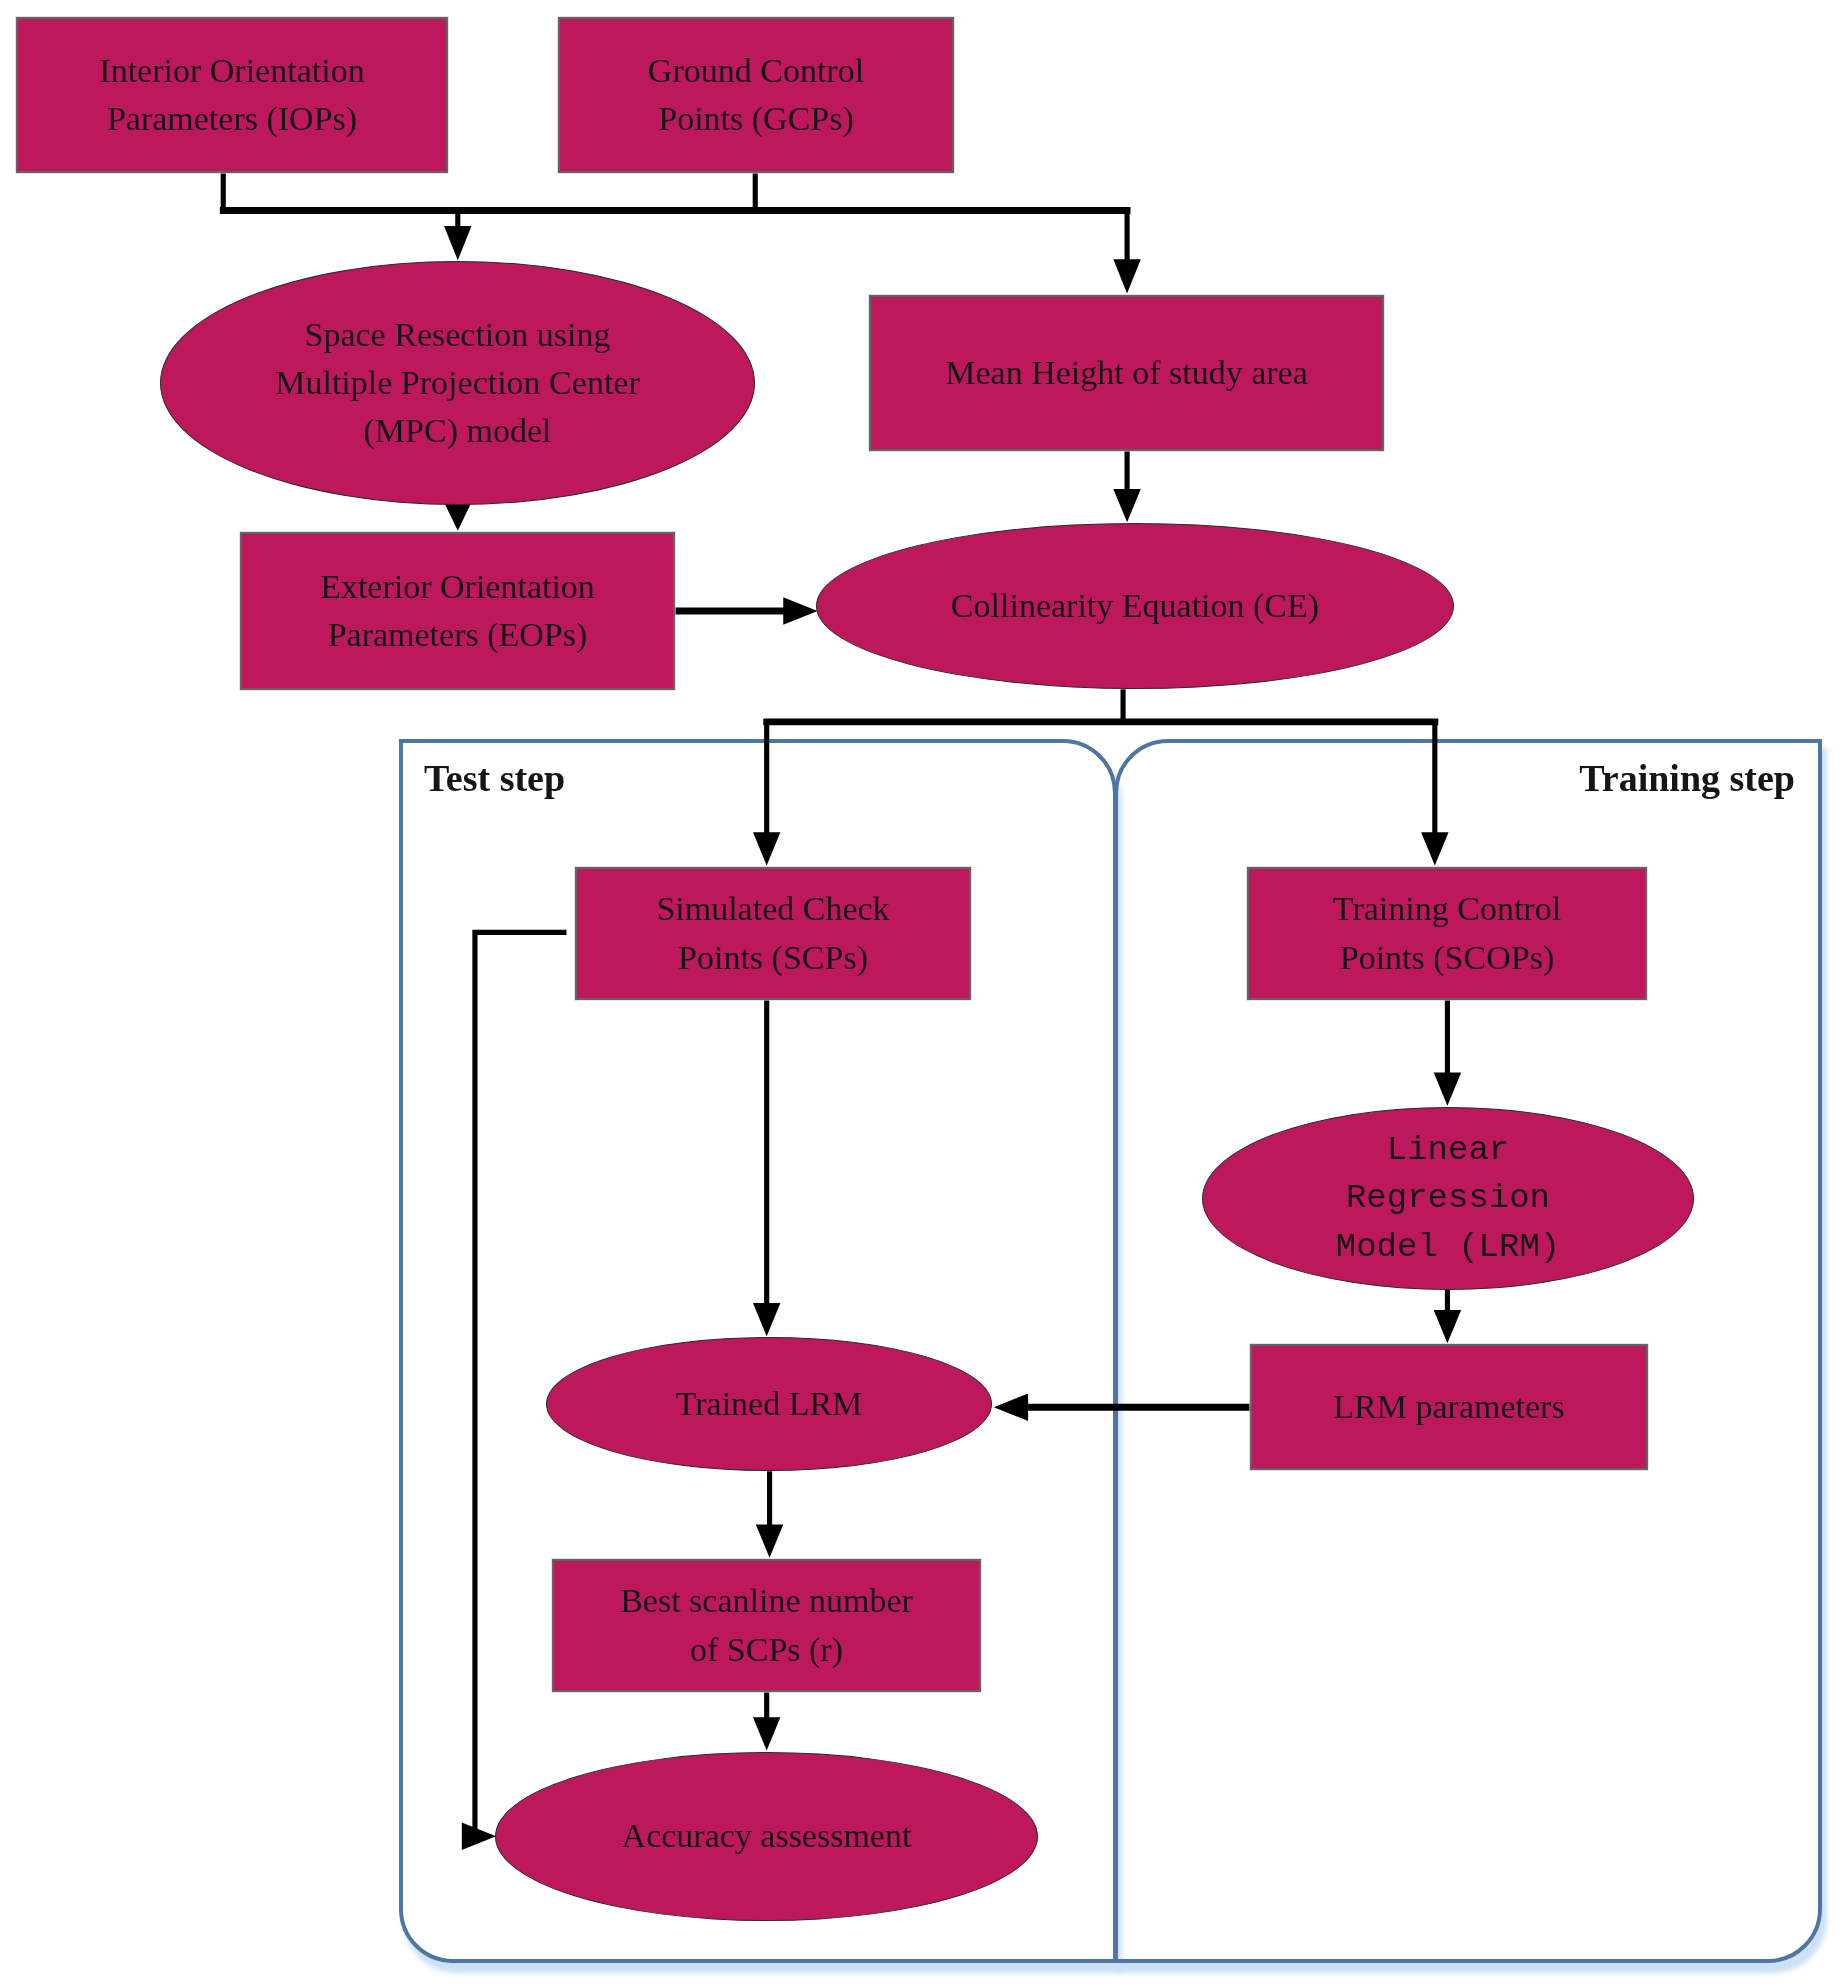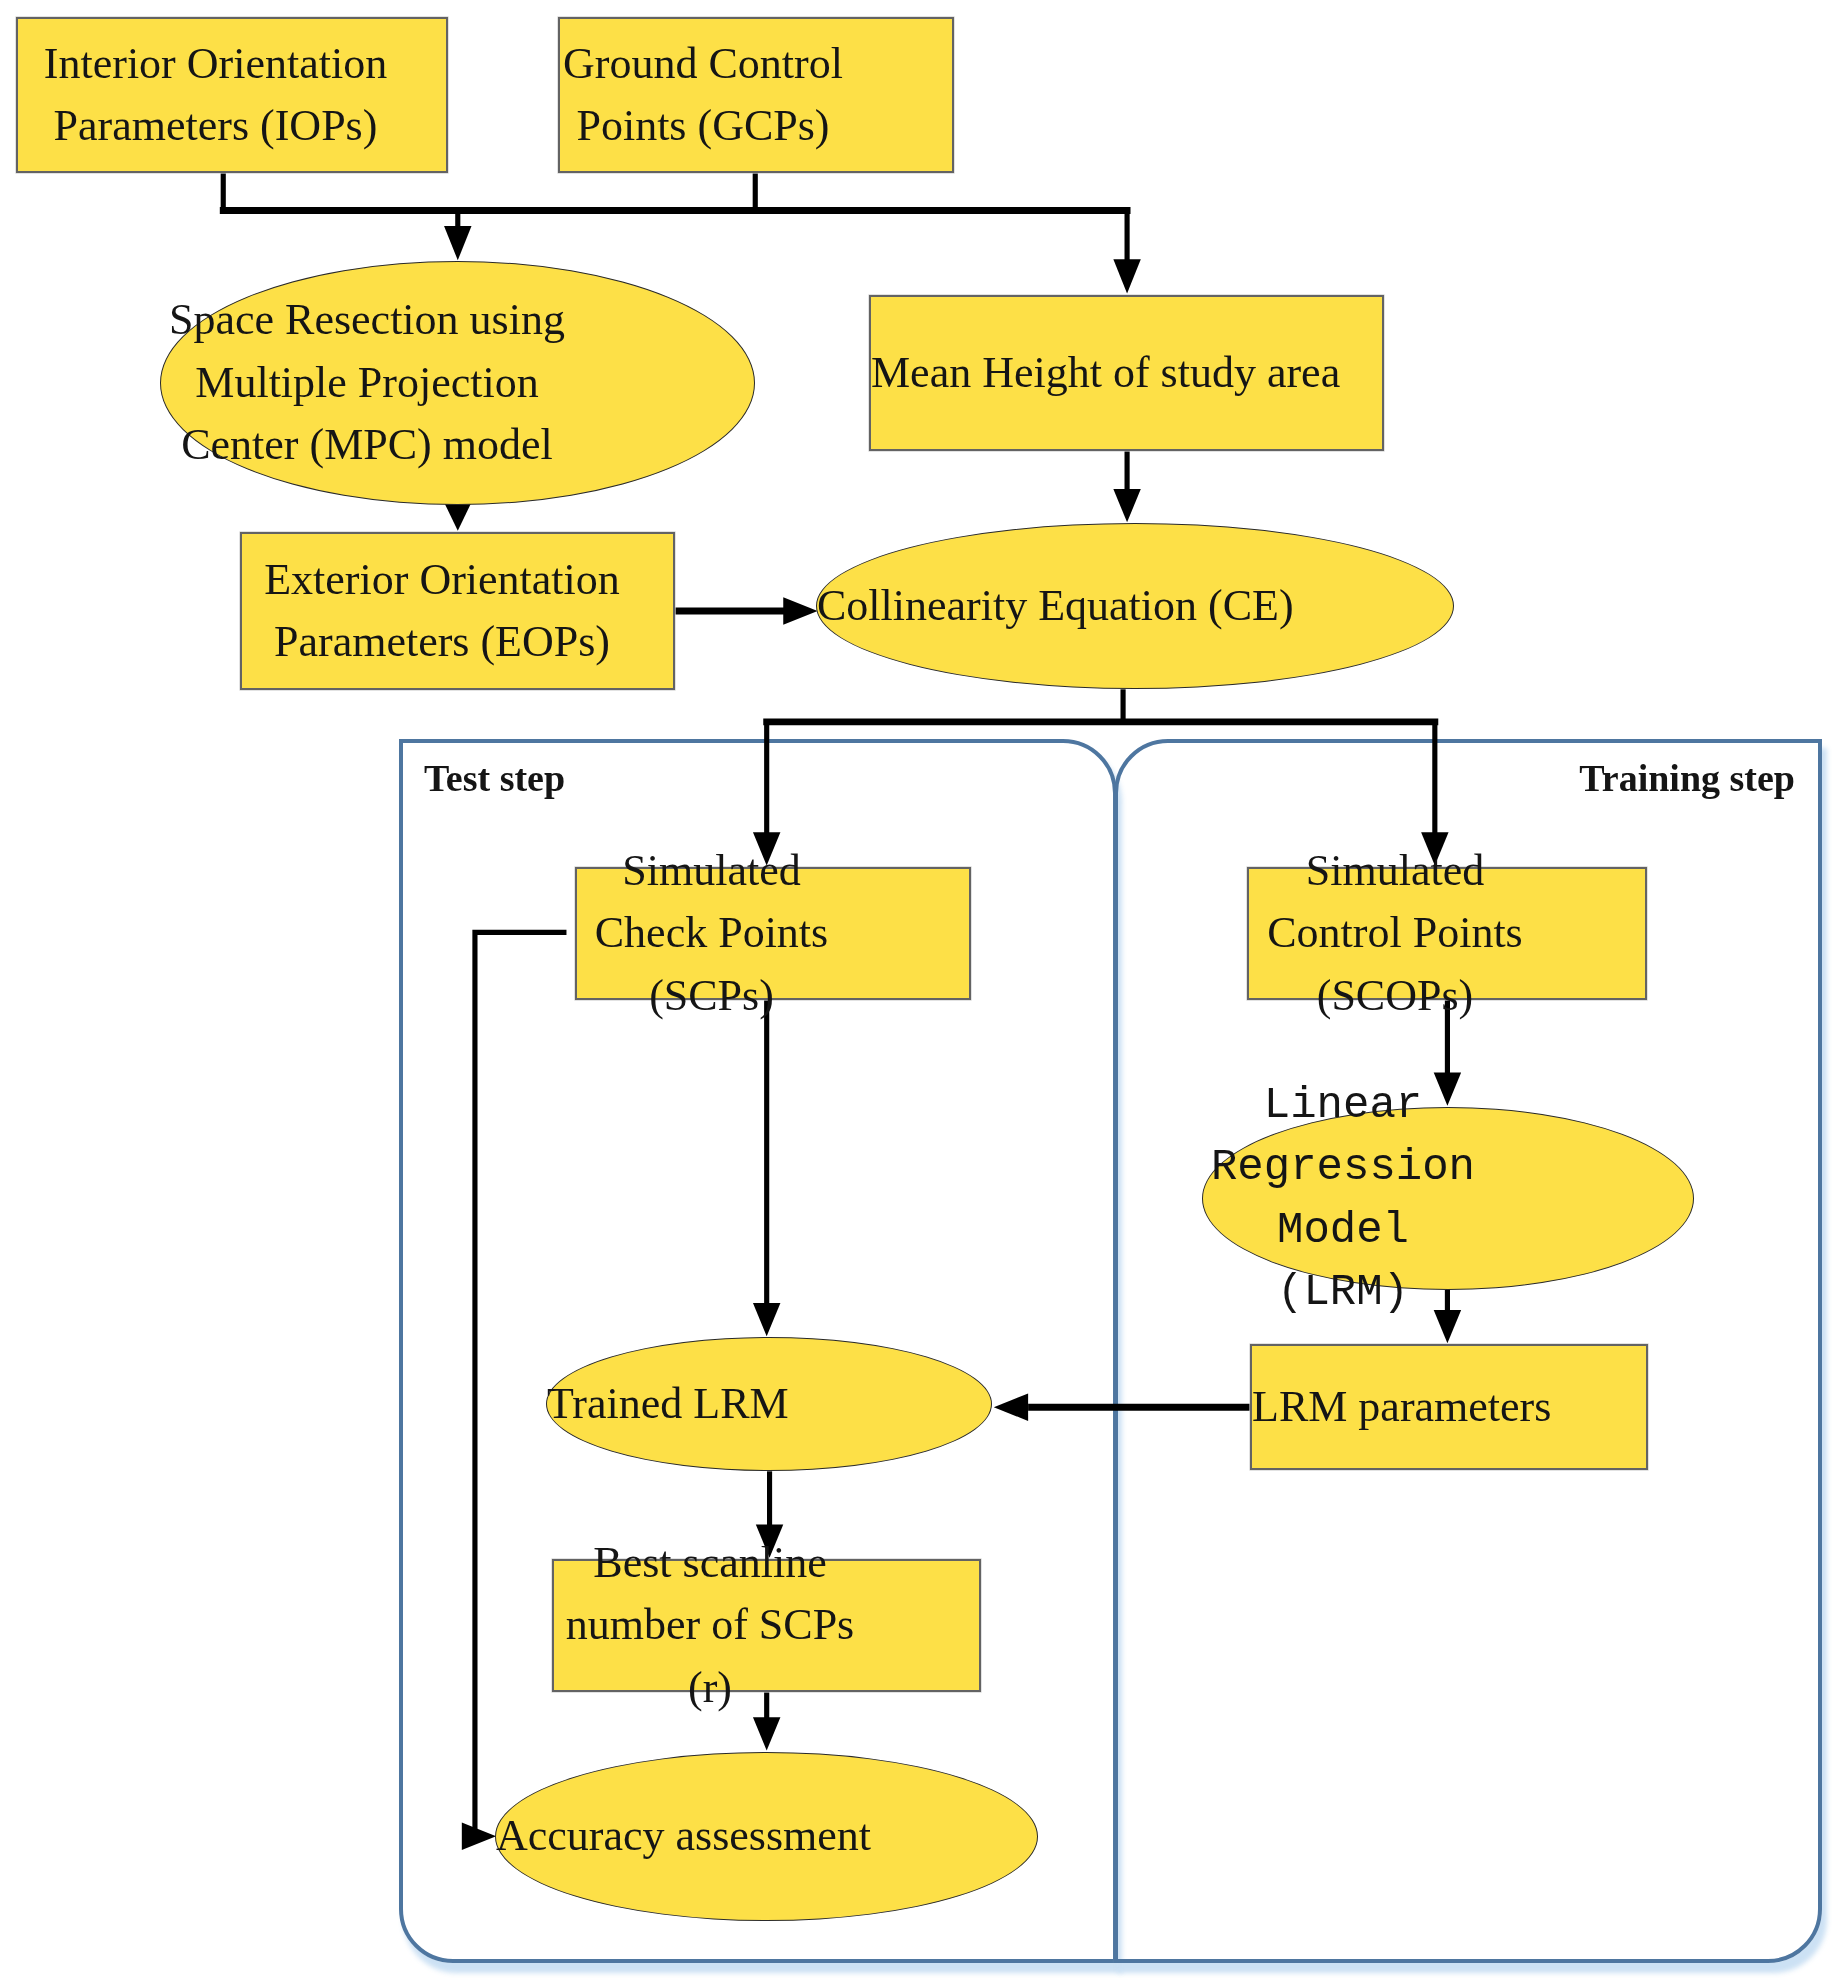--- a/index.html
+++ b/index.html
@@ -1,23 +1,23 @@
 <!DOCTYPE html>
 <html style="font-size:9.2px"><head>
 <meta charset="utf-8">
 <style>
   html,body{margin:0;padding:0;background:#fff;}
   .canvas{
     position:relative;width:1848px;height:1985px;background:#fff;
     font-family:"Liberation Serif","DejaVu Serif",serif;color:#151515;
   }
   .node{
-    position:absolute;box-sizing:border-box;background:#fde047;
-    display:flex;align-items:center;text-align:center;
-    font-size:44px;line-height:1.42;
+    position:absolute;box-sizing:border-box;background:#be185d;
+    display:flex;align-items:center;justify-content:center;text-align:center;
+    font-size:34px;line-height:1.42;
   }
   .rect{border:2.3px solid #636363;box-shadow:0 0 0 0.6px #cfcfcf;}
   .ellipse{border:1.7px solid #2a2a2a;border-radius:50%;}
   .lbl{display:inline-block;}
   .panel{
     position:absolute;box-sizing:border-box;border:4px solid #4e76a0;
     box-shadow:4.6px 9.2px 5.7px rgba(199,222,243,0.9);
     background:transparent;
   }
   .panel-left{left:399px;top:739px;width:718px;height:1224px;border-radius:0 54px 0 54px;}
@@ -149,21 +149,21 @@
   <div class="node rect" id="eops">
     <span class="lbl">Exterior Orientation Parameters (EOPs)</span>
   </div>
   <div class="node ellipse" id="ce">
     <span class="lbl">Collinearity Equation (CE)</span>
   </div>
   <div class="node rect" id="scps">
     <span class="lbl">Simulated Check Points (SCPs)</span>
   </div>
   <div class="node rect" id="scops">
-    <span class="lbl">Simulated Control Points (SCOPs)</span>
+    <span class="lbl">Training Control Points (SCOPs)</span>
   </div>
   <div class="node ellipse" id="lrm">
     <span class="lbl">Linear Regression Model (LRM)</span>
   </div>
   <div class="node ellipse" id="trained">
     <span class="lbl">Trained LRM</span>
   </div>
   <div class="node rect" id="lrmparams">
     <span class="lbl">LRM parameters</span>
   </div>

